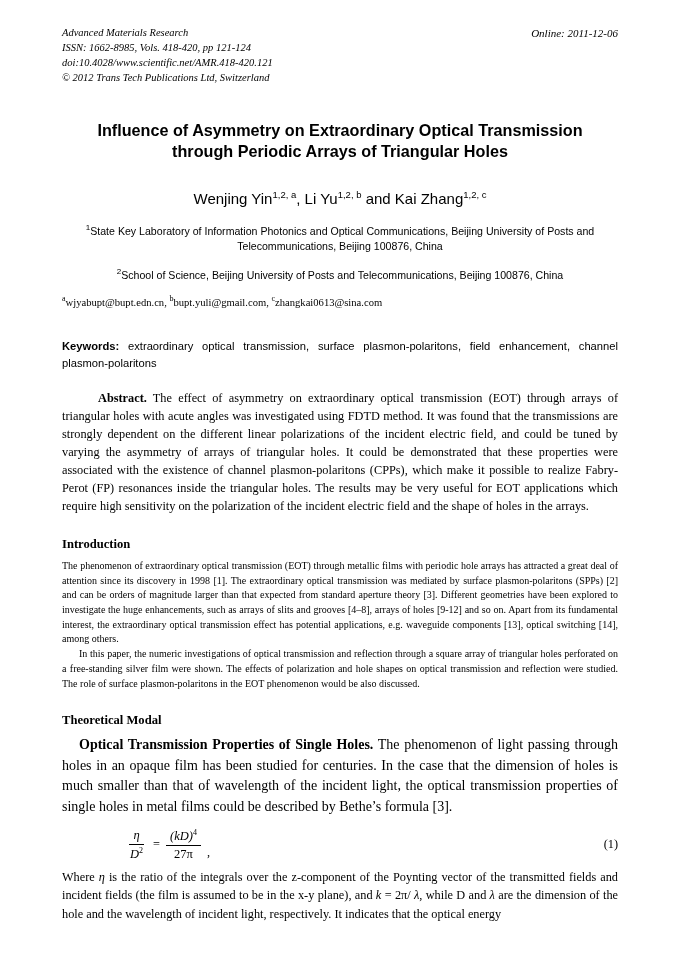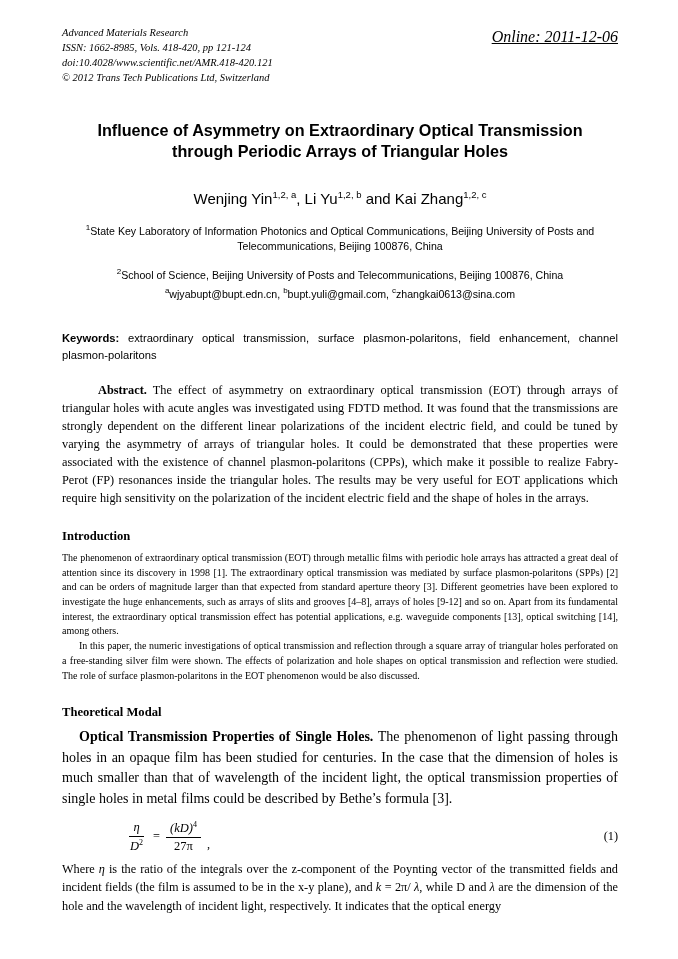--- a/index.html
+++ b/index.html
@@ -26,21 +26,21 @@
   .header-row {
     display: flex;
     justify-content: space-between;
     align-items: flex-start;
     font-style: italic;
     font-size: 10.5px;
     line-height: 1.42;
   }
   .header-left { font-style: italic; }
   .header-left div { white-space: nowrap; }
-  .header-right { font-style: italic; font-size: 16px; text-decoration: underline; }
+  .header-right { font-style: italic; font-size: 11px; }
 
   .title {
     text-align: center;
     font-family: "Liberation Sans", sans-serif;
     font-size: 16.2px;
     font-weight: bold;
     line-height: 1.35;
     margin-top: 34px;
     padding: 0 6px;
   }
@@ -55,24 +55,24 @@
     text-align: center;
     font-size: 10.6px;
     line-height: 1.45;
     margin-top: 15px;
     padding: 0 8px;
     font-family: "Liberation Sans", sans-serif;
   }
   .affil sup { font-size: 8px; }
   .affil2 { margin-top: 11px; }
   .emails {
-    text-align: center;
+    text-align: left;
     font-size: 10.6px;
-    margin-top: 4px;
-    font-family: Liberation Sans, sans-serif;
+    margin-top: 12px;
+    font-family: Liberation Serif, serif;
   }
   .emails sup { font-size: 8px; }
 
   .keywords {
     margin-top: 30px;
     font-size: 11.2px;
     line-height: 1.5;
     font-family: "Liberation Sans", sans-serif;
     text-align: justify;
   }

